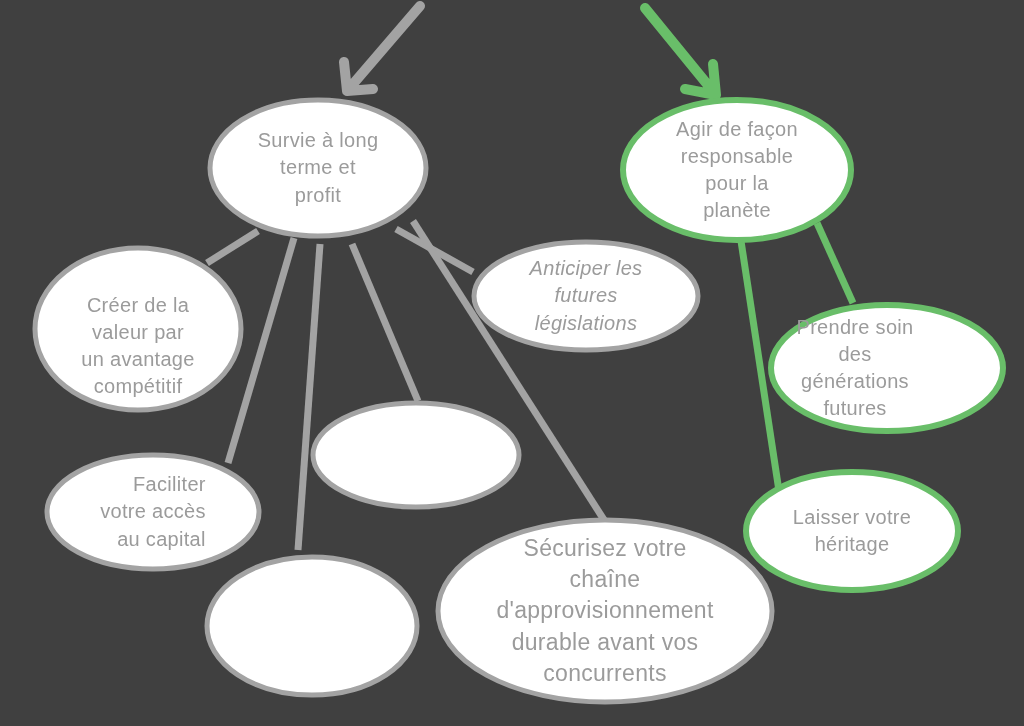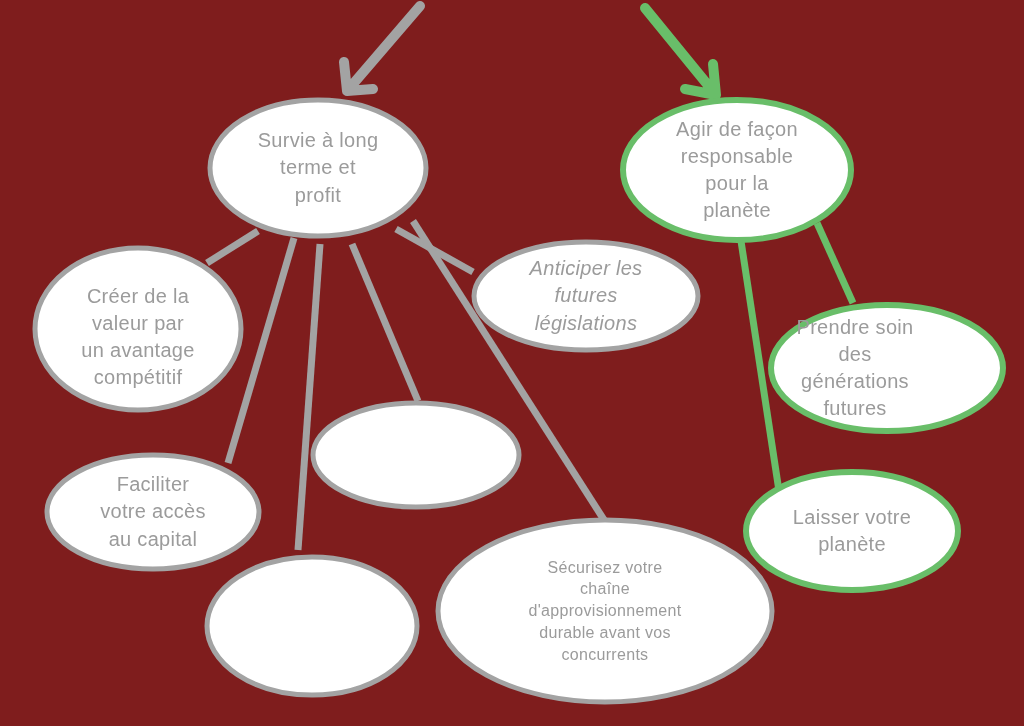--- a/index.html
+++ b/index.html
@@ -4,21 +4,21 @@
 <style>
   html, body {
     margin: 0;
     padding: 0;
     background: #ffffff;
   }
   .canvas {
     position: relative;
     width: 1024px;
     height: 726px;
-    background: #7f1d1d;
+    background: #404040;
     overflow: hidden;
     font-family: "Liberation Sans", sans-serif;
   }
   .edges-layer {
     position: absolute;
     left: 0;
     top: 0;
     width: 1024px;
     height: 726px;
   }
@@ -30,26 +30,26 @@
     text-align: center;
     white-space: pre-line;
     color: #9b9b9b;
     font-size: 20px;
     line-height: 1.36;
     letter-spacing: 0.3px;
     pointer-events: none;
   }
   
   .lbl-survie    { left: 210px; top: 100px; width: 216px; height: 136px; }
-  .lbl-creer     { left:  35px; top: 256px; width: 206px; height: 162px; }
-  .lbl-faciliter { left:  47px; top: 455px; width: 212px; height: 114px; }
+  .lbl-creer     { left:  35px; top: 265px; width: 206px; height: 162px; }
+  .lbl-faciliter { left:  47px; top: 455px; width: 212px; height: 114px; text-align: right; }
   .lbl-attirer   { left: 207px; top: 557px; width: 210px; height: 138px; }
   .lbl-assurer   { left: 313px; top: 403px; width: 206px; height: 104px; }
   .lbl-anticiper { left: 474px; top: 242px; width: 224px; height: 108px; font-style: italic; }
-  .lbl-securisez { left: 438px; top: 520px; width: 334px; height: 182px; font-size: 16px; }
+  .lbl-securisez { left: 438px; top: 520px; width: 334px; height: 182px; font-size: 23px; }
   .lbl-agir      { left: 623px; top: 100px; width: 228px; height: 140px; }
   .lbl-prendre   { left: 739px; top: 305px; width: 232px; height: 126px; }
   .lbl-laisser   { left: 746px; top: 472px; width: 212px; height: 118px; }
 </style>
 </head>
 <body>
 
 <div class="canvas">
 
   <svg class="edges-layer" viewBox="0 0 1024 726" xmlns="http://www.w3.org/2000/svg">
@@ -108,15 +108,15 @@
 concurrents</div>
   <div class="node-label lbl-agir">Agir de façon
 responsable
 pour la
 planète</div>
   <div class="node-label lbl-prendre">Prendre soin
 des
 générations
 futures</div>
   <div class="node-label lbl-laisser">Laisser votre
-planète</div>
+héritage</div>
 
 </div>
 
 </body></html>

